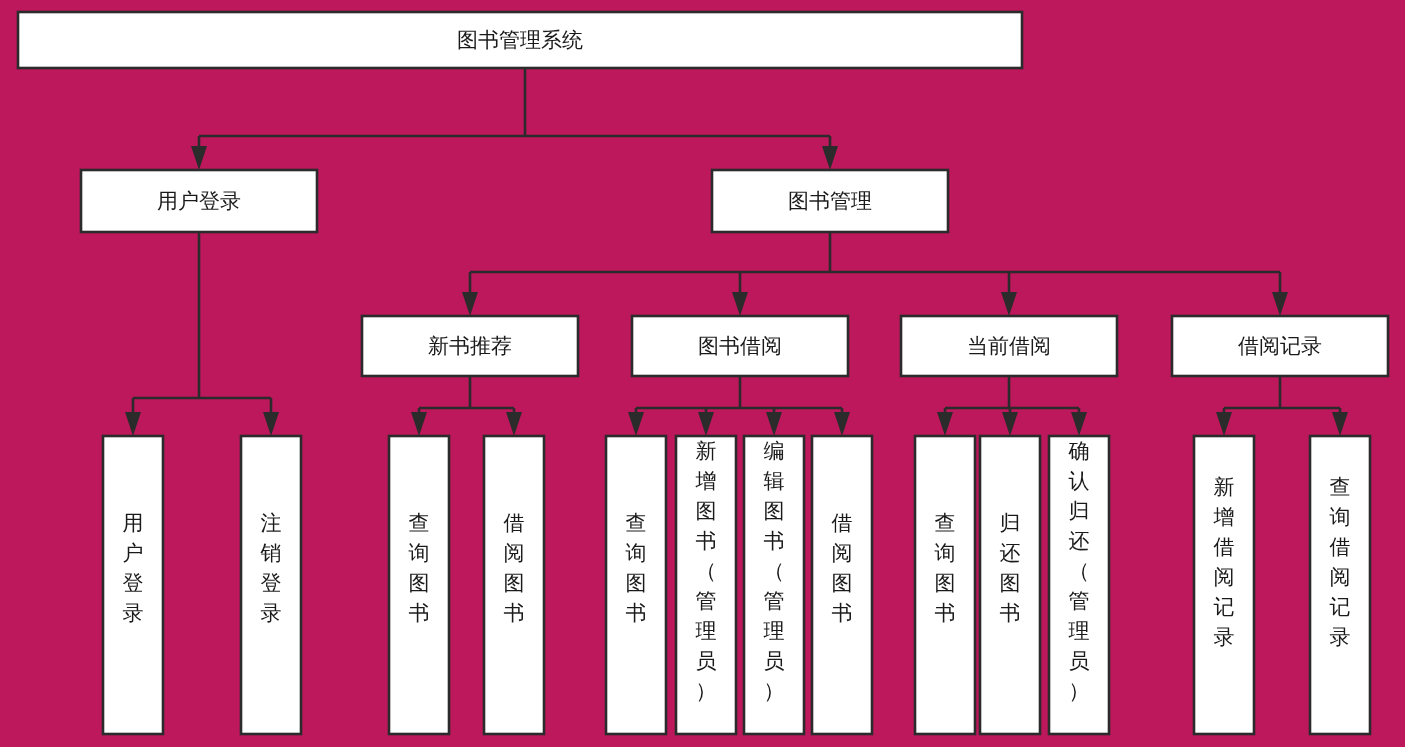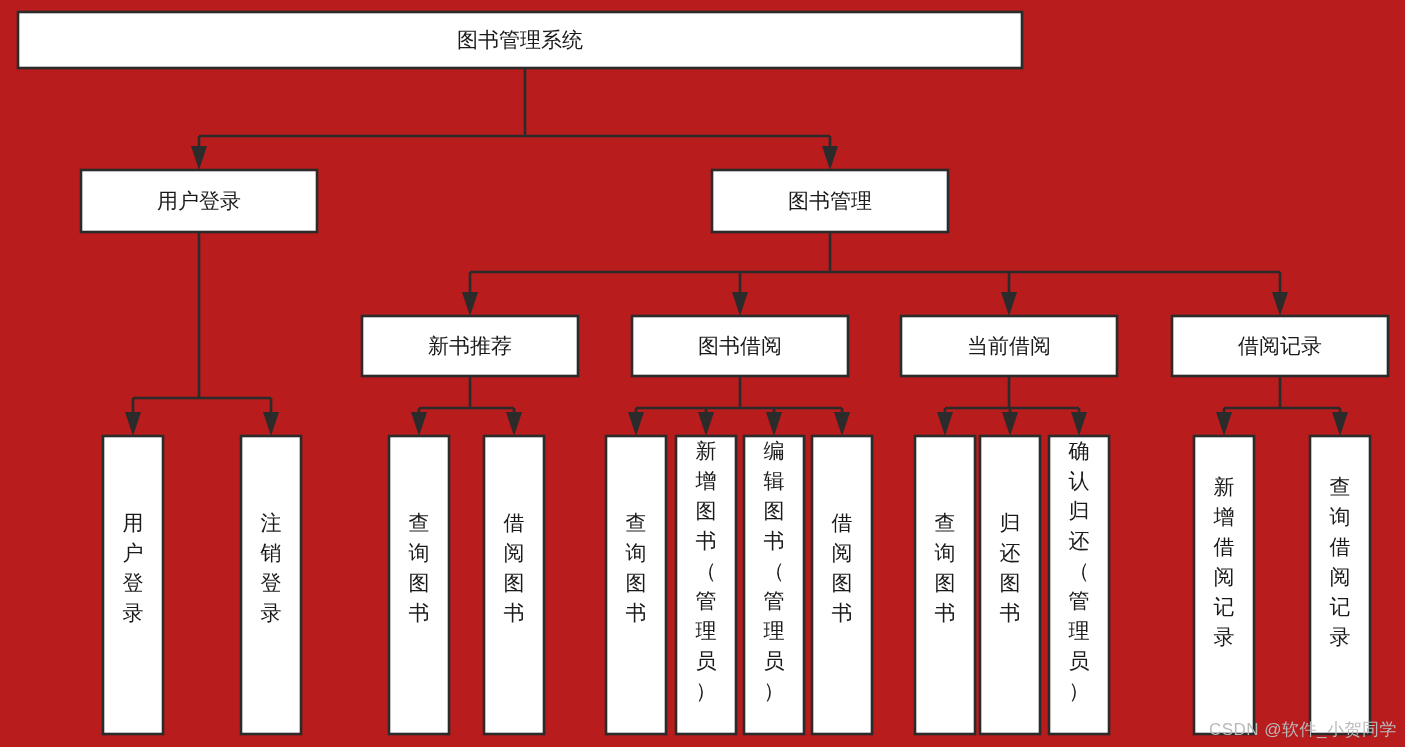--- a/index.html
+++ b/index.html
@@ -10,21 +10,21 @@
   body {
     width: 1405px;
     height: 747px;
     font-family: "Liberation Sans", "DejaVu Sans", sans-serif;
     overflow: hidden;
   }
   #diagram-root {
     position: relative;
     width: 1405px;
     height: 747px;
-    background: #b91c1c;
+    background: #be185d;
   }
   svg#diagram-svg {
     position: absolute;
     left: 0;
     top: 0;
     width: 1405px;
     height: 747px;
     display: block;
   }
   .node-box {
@@ -232,15 +232,14 @@
       <rect class="node-box" x="1194" y="436" width="60" height="298"></rect>
       <text class="node-label-v" x="1224" y="494"><tspan x="1224" y="494">新</tspan><tspan x="1224" y="524">增</tspan><tspan x="1224" y="554">借</tspan><tspan x="1224" y="584">阅</tspan><tspan x="1224" y="614">记</tspan><tspan x="1224" y="644">录</tspan></text>
     </g>
     <g>
       <rect class="node-box" x="1310" y="436" width="60" height="298"></rect>
       <text class="node-label-v" x="1340" y="494"><tspan x="1340" y="494">查</tspan><tspan x="1340" y="524">询</tspan><tspan x="1340" y="554">借</tspan><tspan x="1340" y="584">阅</tspan><tspan x="1340" y="614">记</tspan><tspan x="1340" y="644">录</tspan></text>
     </g>
 
   </svg>
 
-  <div class="watermark">CSDN @软件_小贺同学</div>
 
 </div>
 
 </body></html>

